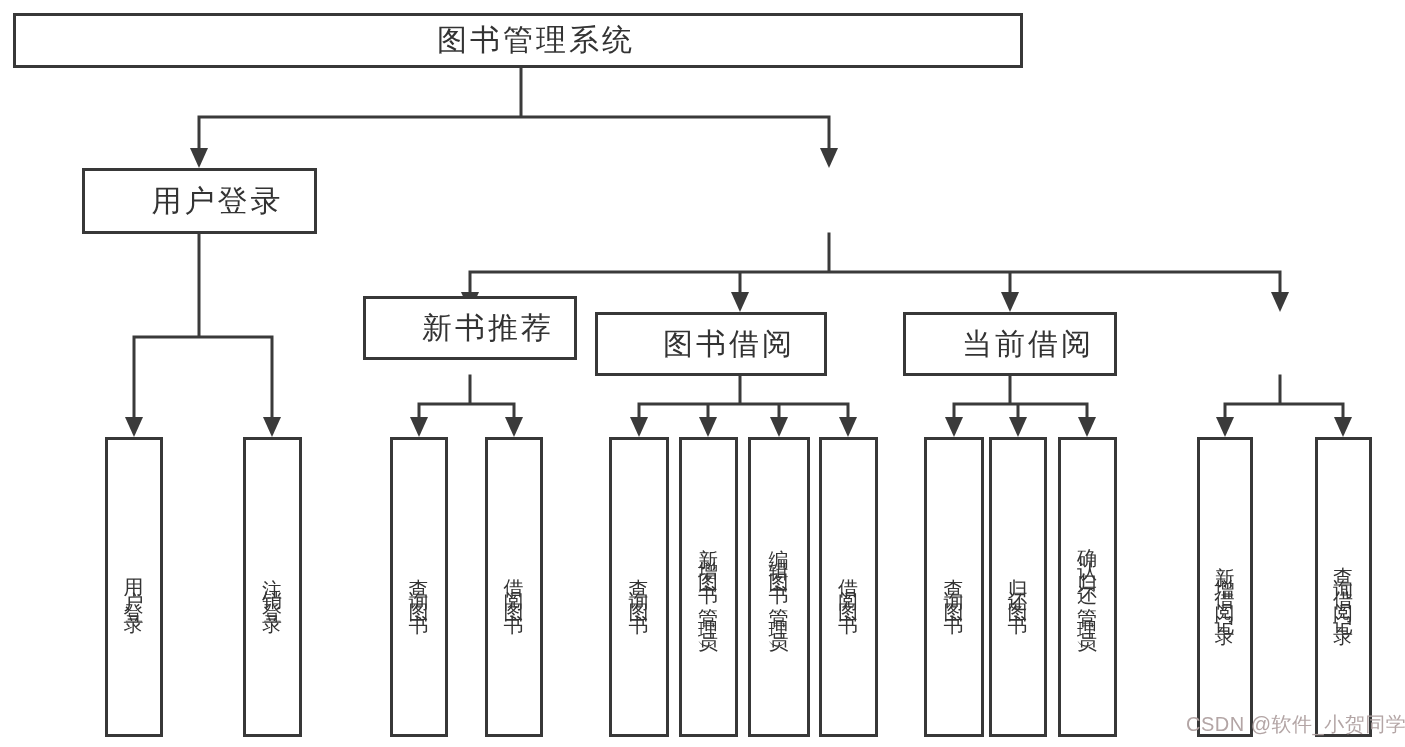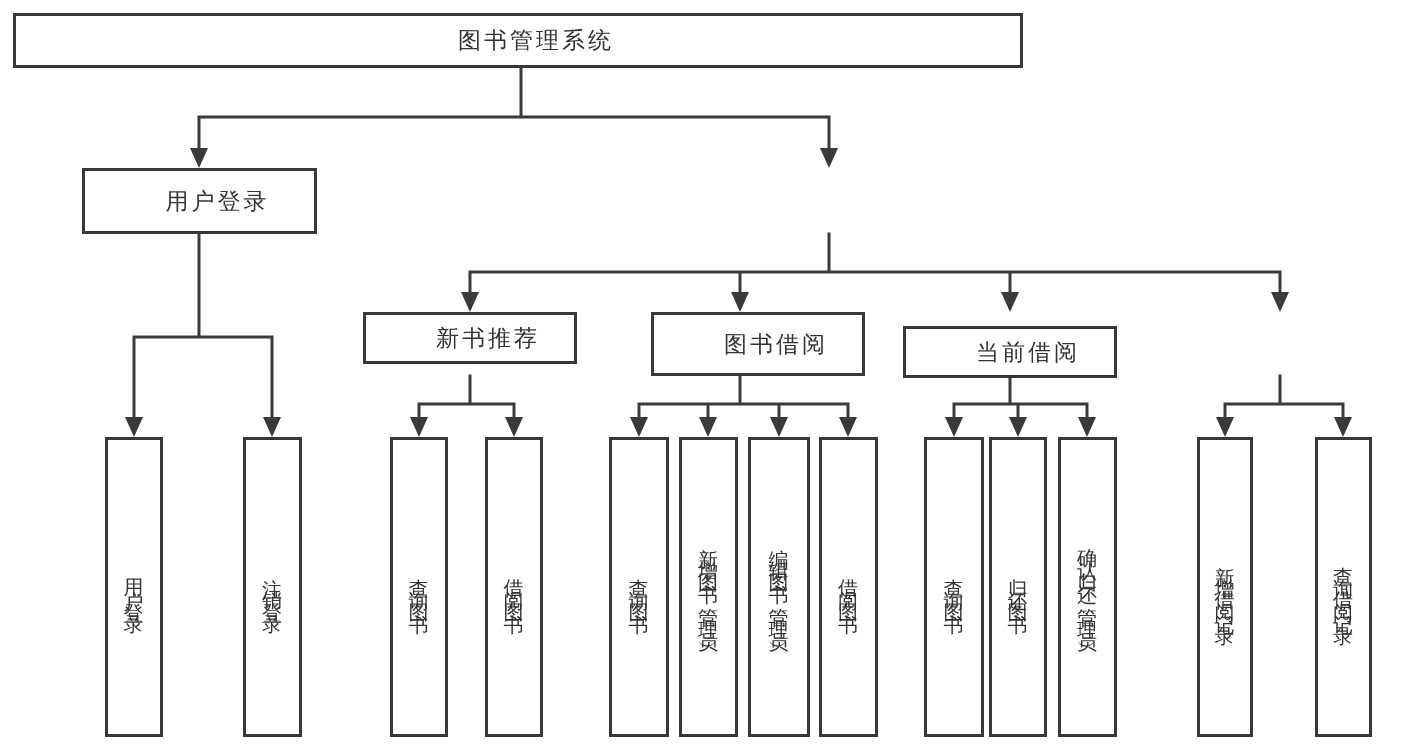--- a/index.html
+++ b/index.html
@@ -25,21 +25,21 @@
     position: absolute;
     box-sizing: border-box;
     border: 3px solid #383838;
     background: #ffffff;
     display: flex;
     align-items: center;
     justify-content: center;
     color: #333333;
   }
   .hbox {
-    font-size: 23px;
+    font-size: 30px;
     letter-spacing: 3px;
     white-space: nowrap;
     padding-left: 36px;
   }
   .vbox span {
     writing-mode: vertical-rl;
     text-orientation: mixed;
     font-size: 20px;
     letter-spacing: 12px;
     line-height: 1;
@@ -111,27 +111,27 @@
   </svg>
 
   <div class="node hbox" style="left:13px;top:13px;width:1010px;height:55px">
     <span>图书管理系统</span>
   </div>
 
   <div class="node hbox" style="left:82px;top:168px;width:235px;height:66px">
     <span>用户登录</span>
   </div>
 
-  <div class="node hbox" style="left:363px;top:312px;width:214px;height:52px">
+  <div class="node hbox" style="left:363px;top:296px;width:214px;height:64px">
     <span>新书推荐</span>
   </div>
-  <div class="node hbox" style="left:651px;top:312px;width:214px;height:64px">
+  <div class="node hbox" style="left:595px;top:312px;width:232px;height:64px">
     <span>图书借阅</span>
   </div>
-  <div class="node hbox" style="left:903px;top:326px;width:214px;height:52px">
+  <div class="node hbox" style="left:903px;top:312px;width:214px;height:64px">
     <span>当前借阅</span>
   </div>
 
   <div class="node vbox" style="left:105px;top:437px;width:58px;height:300px">
     <span>用户登录</span>
   </div>
   <div class="node vbox" style="left:243px;top:437px;width:59px;height:300px">
     <span>注销登录</span>
   </div>
 
@@ -165,14 +165,15 @@
     <span>确认归还（管理员）</span>
   </div>
 
   <div class="node vbox" style="left:1197px;top:437px;width:56px;height:300px">
     <span>新增借阅记录</span>
   </div>
   <div class="node vbox" style="left:1315px;top:437px;width:57px;height:300px">
     <span>查询借阅记录</span>
   </div>
 
+  <div class="watermark">CSDN @软件_小贺同学</div>
 
 </div>
 
 </body></html>

